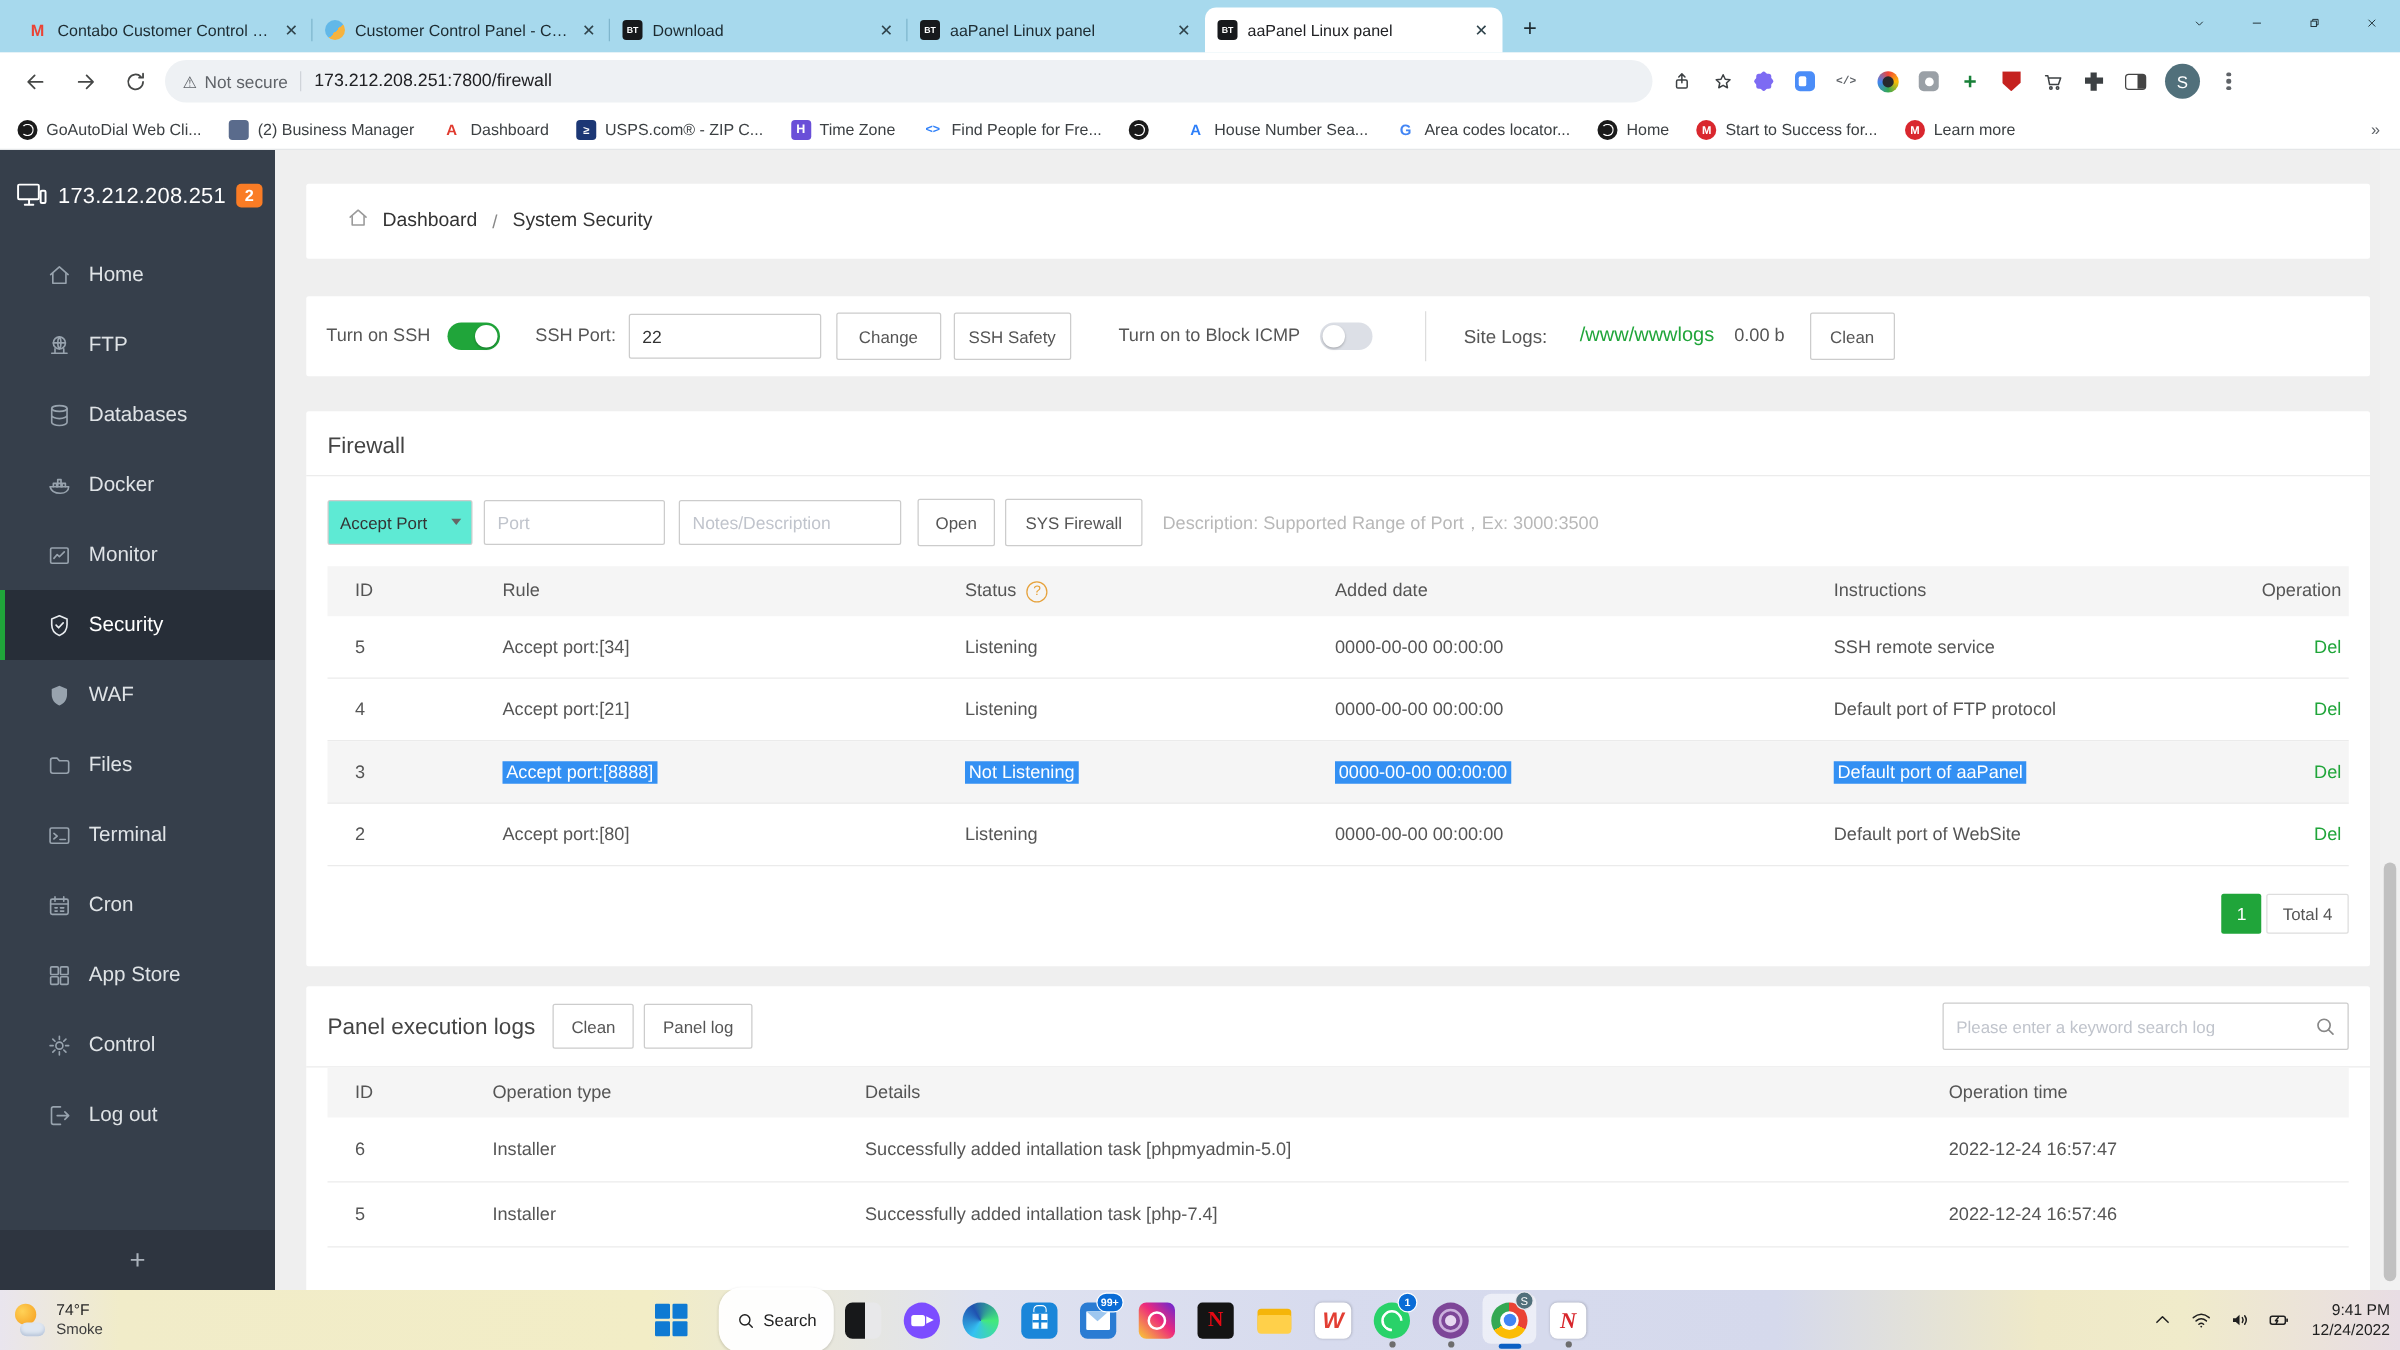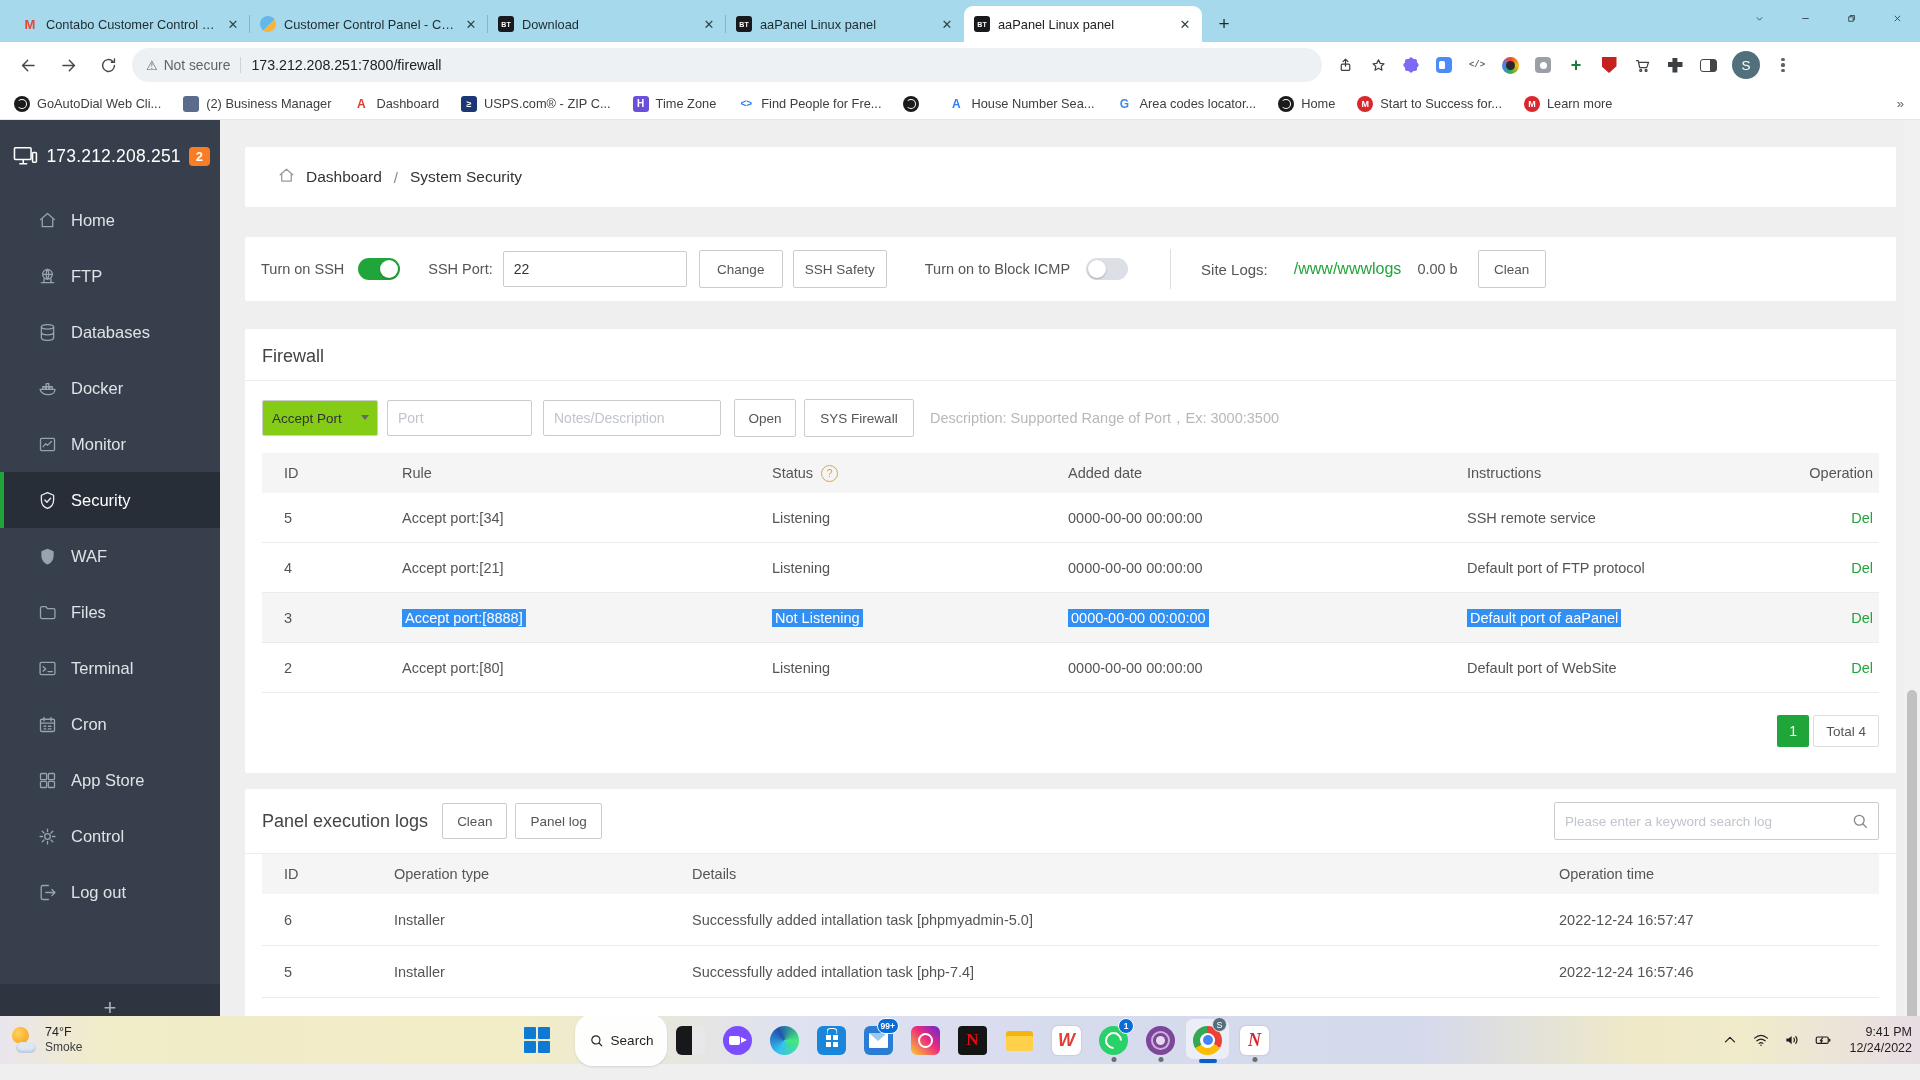--- a/index.html
+++ b/index.html
@@ -117,21 +117,21 @@
   .inp::placeholder{color:#c0c4cc;}
   .btn{height:38px;padding:0 14px;background:#fff;border:1px solid #ccc;border-radius:2px;font-size:13.5px;color:#555;display:inline-flex;align-items:center;justify-content:center;cursor:pointer;white-space:nowrap;font-family:"Liberation Sans",sans-serif;}
   .vsep{width:1px;height:40px;background:#ddd;margin:0 30px 0 42px;}
   .green-path{color:#20a53a;font-size:16px;white-space:nowrap;}
 
   .fw-card{margin-top:28px;padding-bottom:26px;}
   .card-title-row{padding:17px 17px 13px 17px;border-bottom:1px solid #ececec;display:flex;align-items:center;}
   .card-title{font-size:18px;color:#444;}
   .fw-controls{display:flex;align-items:center;padding:18px 17px 16px 17px;}
   .selwrap{position:relative;}
-  .fw-select{appearance:none;-webkit-appearance:none;height:36px;width:116px;border:1px solid #ccc;border-radius:2px;background:#84cc16;font-size:13.5px;color:#333;padding:0 22px 0 9px;font-family:"Liberation Sans",sans-serif;}
+  .fw-select{appearance:none;-webkit-appearance:none;height:36px;width:116px;border:1px solid #ccc;border-radius:2px;background:#5eead4;font-size:13.5px;color:#333;padding:0 22px 0 9px;font-family:"Liberation Sans",sans-serif;}
   .selwrap::after{content:"";position:absolute;right:9px;top:15px;border-left:4.5px solid transparent;border-right:4.5px solid transparent;border-top:5.5px solid #666;pointer-events:none;}
   .fw-desc{font-size:14.5px;color:#b8b8b8;margin-left:16px;white-space:nowrap;}
 
   .tbl{margin:0 17px;}
   .trow{display:flex;align-items:center;height:50px;border-bottom:1px solid #ebebeb;font-size:14.5px;color:#555;gap:40px;}
   .thead{background:#f5f5f5;height:40px;border-bottom:none;color:#555;}
   .trow.selrow{background:#f5f5f5;}
   .hl{background:#3390f3;color:#fff;padding:1px 3px;}
   .c-id{width:80px;padding-left:22px;flex:none;}
   .c-rule{width:340px;padding-left:20px;flex:none;}
@@ -155,21 +155,21 @@
   .l-id{width:70px;padding-left:22px;flex:none;}
   .l-type{width:240px;padding-left:22px;flex:none;}
   .l-details{flex:1;padding-left:40px;}
   .l-time{width:340px;padding-left:20px;flex:none;}
 
   
   .scrollbar{position:absolute;top:120px;right:0;width:16px;height:912px;background:#f1f1f1;}
   .scroll-thumb{position:absolute;left:3px;width:10px;border-radius:5px;background:#c1c1c1;top:570px;height:335px;}
 
   
-  .taskbar{position:absolute;left:0;bottom:16px;width:1920px;height:48px;
+  .taskbar{position:absolute;left:0;bottom:0;width:1920px;height:48px;
     background:linear-gradient(90deg,#e9e5ee 0%,#f1ecc9 5%,#f2edc6 27%,#dfe2f0 41%,#d7dbee 55%,#d5d9ec 74%,#efe9c8 85%,#f0ebca 91%,#e8dde4 100%);}
   .tb-weather{position:absolute;left:10px;top:0;height:48px;display:flex;align-items:center;gap:7px;}
   .w-ic{position:relative;width:28px;height:26px;}
   .w-ic .sun{position:absolute;left:2px;top:0;width:17px;height:17px;border-radius:50%;background:radial-gradient(circle at 35% 35%,#ffd257,#f59c1d);}
   .w-ic .cloud{position:absolute;left:6px;bottom:0;width:20px;height:11px;border-radius:8px;background:#dfe7f2;box-shadow:inset 0 -2px 3px #b9c6da;}
   .w-txt{display:flex;flex-direction:column;line-height:1.2;}
   .w-temp{font-size:12.5px;color:#1f1f1f;}
   .w-desc{font-size:12px;color:#3d3d3d;}
   .tb-center{position:absolute;left:523px;top:0;height:48px;display:flex;align-items:center;}
   .win-start{width:28px;height:28px;display:grid;grid-template-columns:12px 12px;grid-template-rows:12px 12px;gap:2.5px;place-content:center;}
@@ -549,21 +549,21 @@
             </svg></span>
         <span class="c1">Dashboard</span>
         <span class="csep">/</span>
         <span class="c2">System Security</span>
       </div>
 
       <div class="card ssh-card">
         <span class="lbl">Turn on SSH</span>
         <span class="toggle on" style="margin-left:14px;"></span>
         <span class="lbl" style="margin-left:28px;">SSH Port:</span>
-        <input class="inp" style="width: 184px; margin-left: 10px;" value="22">
+        <input class="inp" style="width: 154px; margin-left: 10px;" value="22">
         <button class="btn" style="margin-left:12px;width:84px;">Change</button>
         <button class="btn" style="margin-left:10px;width:94px;">SSH Safety</button>
         <span class="lbl" style="margin-left:38px;">Turn on to Block ICMP</span>
         <span class="toggle off" style="margin-left:16px;"></span>
         <span class="vsep"></span>
         <span class="lbl" style="font-size:15px;">Site Logs:</span>
         <span class="green-path" style="margin-left:26px;">/www/wwwlogs</span>
         <span class="lbl" style="margin-left:16px;">0.00 b</span>
         <button class="btn" style="margin-left:20px;width:68px;">Clean</button>
       </div>

